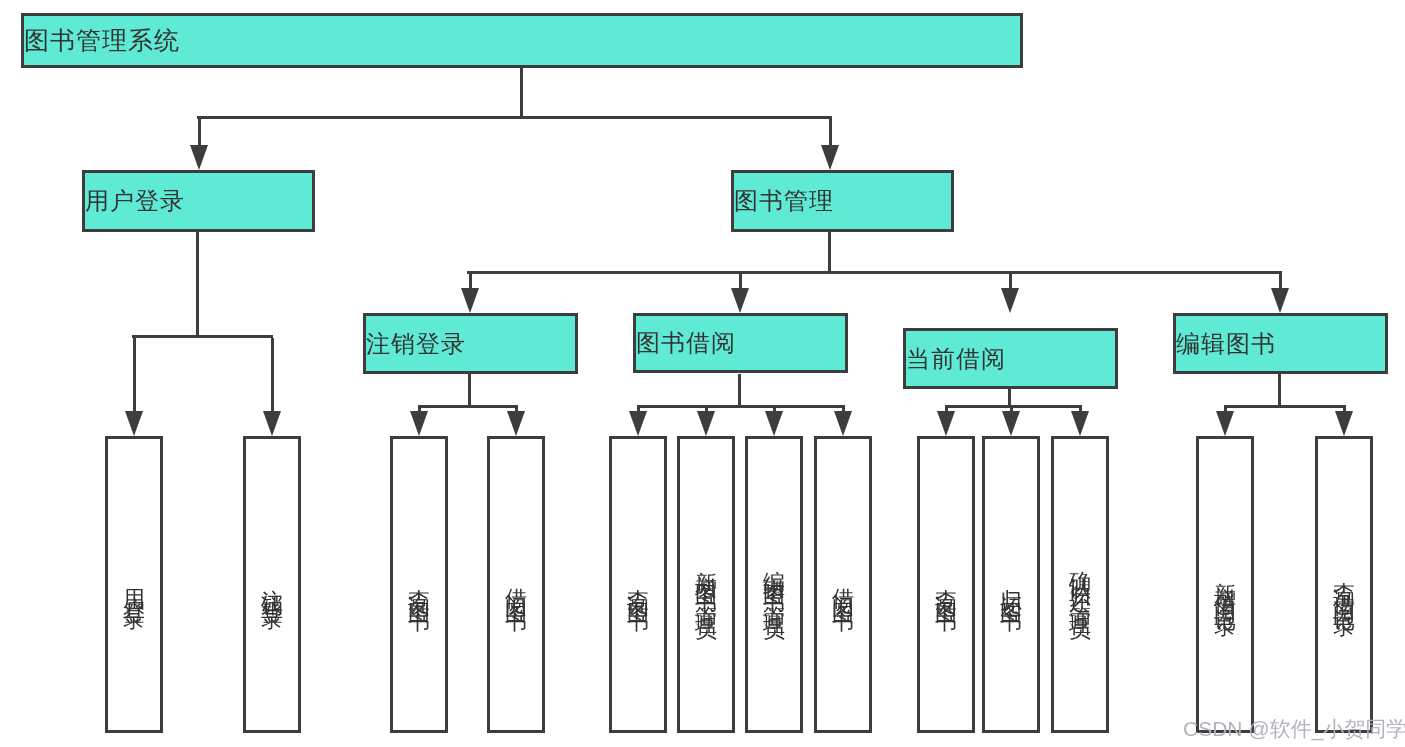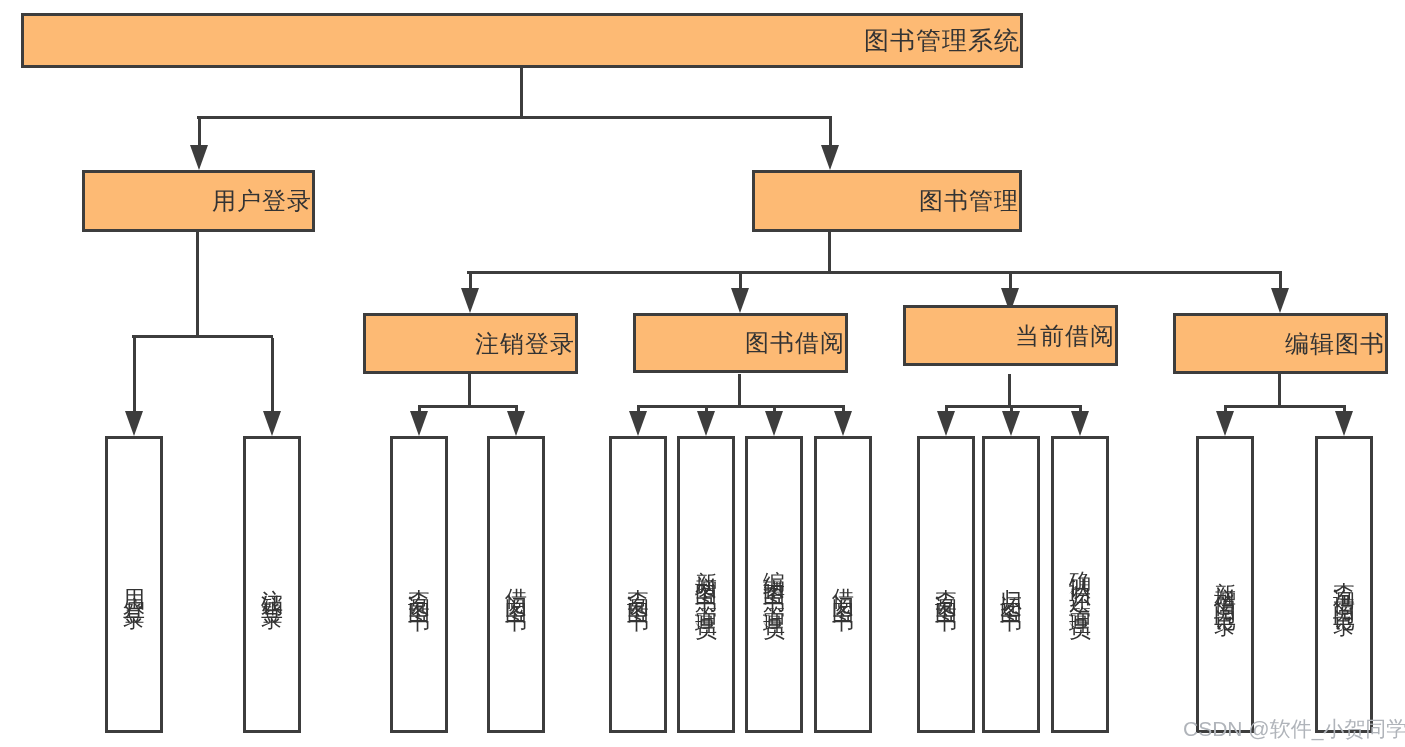--- a/index.html
+++ b/index.html
@@ -2,22 +2,22 @@
 <html><head>
 <meta charset="utf-8">
 <style>
   html,body { margin:0; padding:0; background:#ffffff; }
   .canvas {
     position:relative; width:1405px; height:747px; background:#ffffff;
     font-family:"Liberation Sans", sans-serif; overflow:hidden;
   }
   .node {
     position:absolute; box-sizing:border-box;
-    border:3px solid #3d3d3d; background:#fdba74;
-    display:flex; align-items:center; justify-content:flex-end;
+    border:3px solid #3d3d3d; background:#5eead4;
+    display:flex; align-items:center; justify-content:flex-start;
     font-size:24px; color:#333333; letter-spacing:1px;
     z-index:2;
   }
   .node.root { font-size:25px; }
   .leaf {
     position:absolute; box-sizing:border-box; top:436px; width:58px; height:297px;
     border:3px solid #3d3d3d; background:#ffffff;
     display:flex; align-items:center; justify-content:center;
     z-index:2;
   }
@@ -49,33 +49,33 @@
 <div class="canvas">
 
   <div class="node root" style="left:21px;top:13px;width:1002px;height:55px">
     <span>图书管理系统</span>
   </div>
 
   <div class="node" style="left:82px;top:170px;width:233px;height:62px">
     <span>用户登录</span>
   </div>
 
-  <div class="node" style="left:752px;top:170px;width:270px;height:62px">
+  <div class="node" style="left:731px;top:170px;width:223px;height:62px">
     <span>图书管理</span>
   </div>
 
   <div class="node" style="left:363px;top:313px;width:215px;height:61px">
     <span>注销登录</span>
   </div>
 
   <div class="node" style="left:633px;top:313px;width:215px;height:60px">
     <span>图书借阅</span>
   </div>
 
-  <div class="node" style="left:903px;top:305px;width:215px;height:61px">
+  <div class="node" style="left:903px;top:328px;width:215px;height:61px">
     <span>当前借阅</span>
   </div>
 
   <div class="node" style="left:1173px;top:313px;width:215px;height:61px">
     <span>编辑图书</span>
   </div>
 
   <div class="leaf" style="left:105px">
     <span class="vtext">用户登录</span>
   </div>

